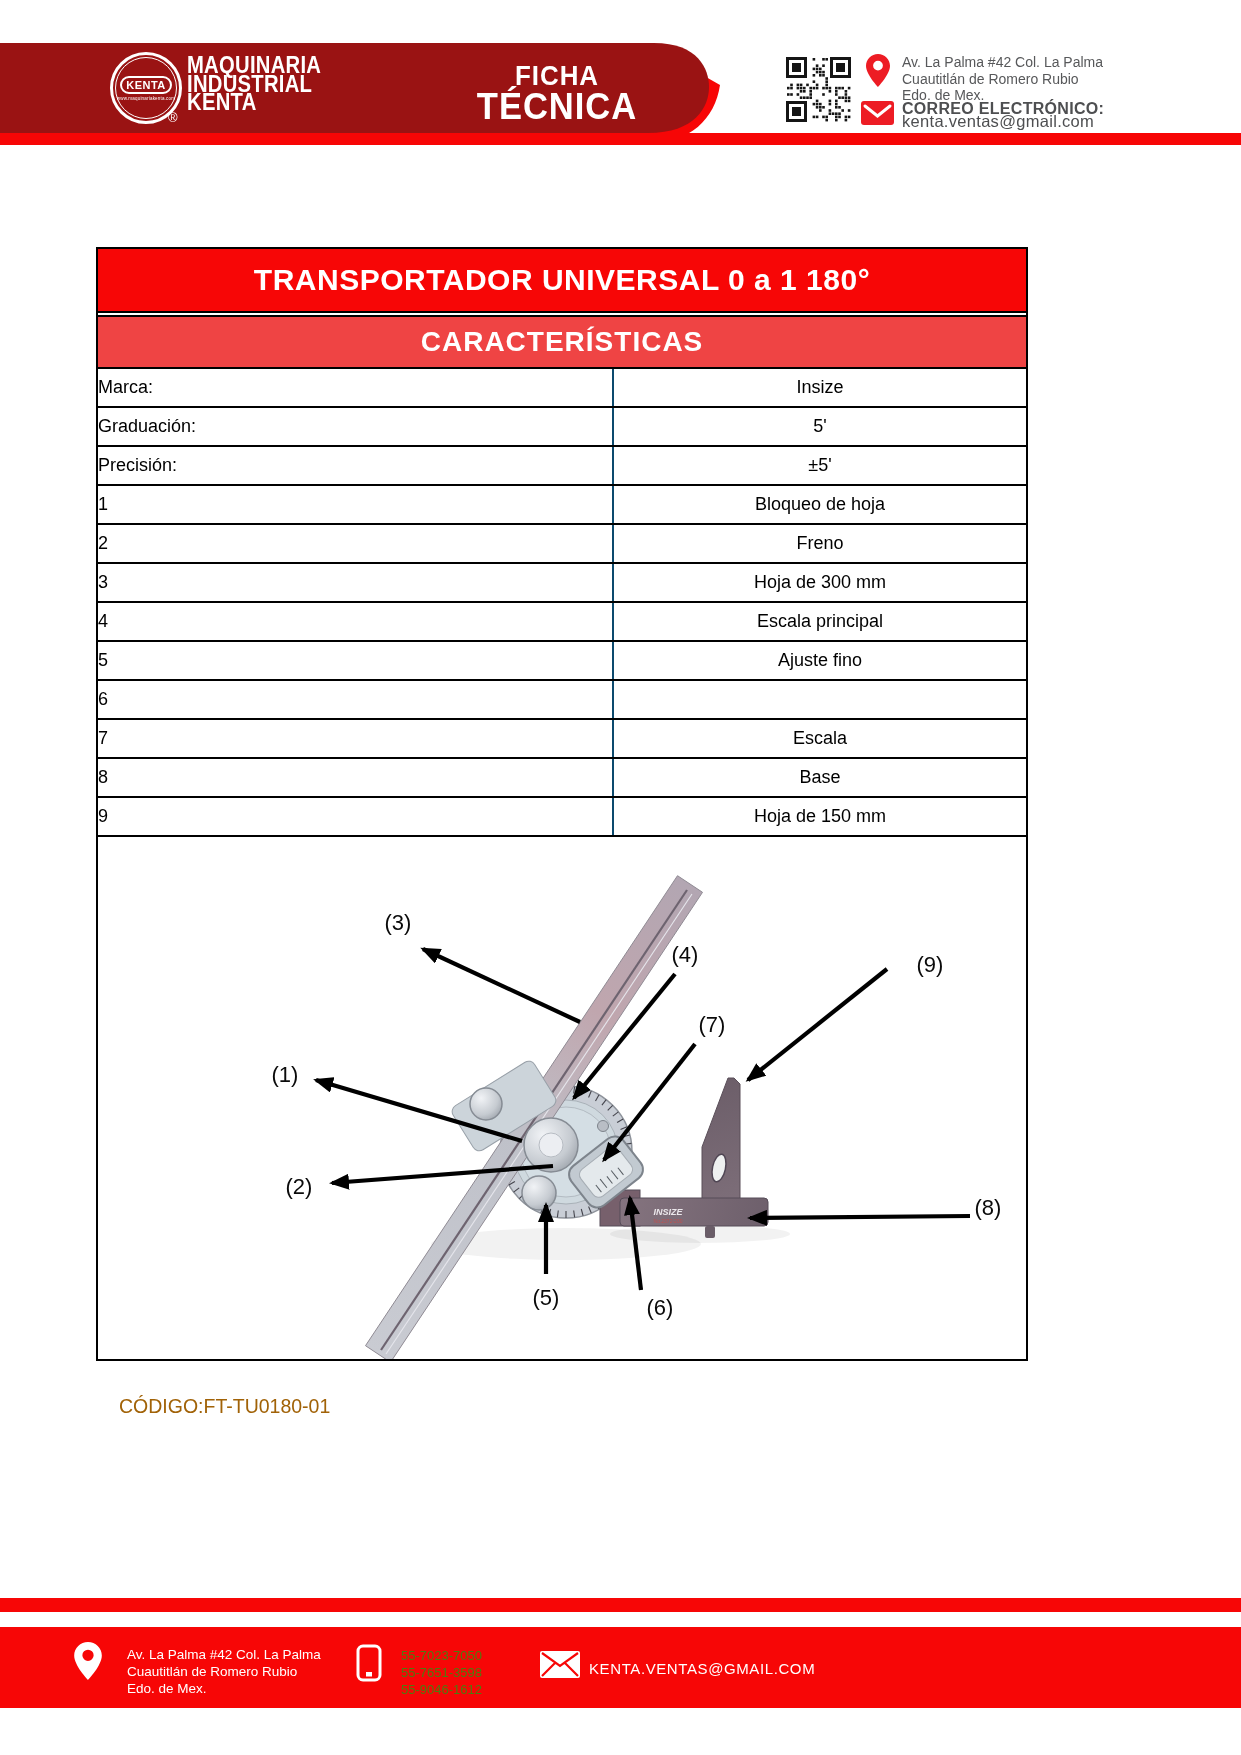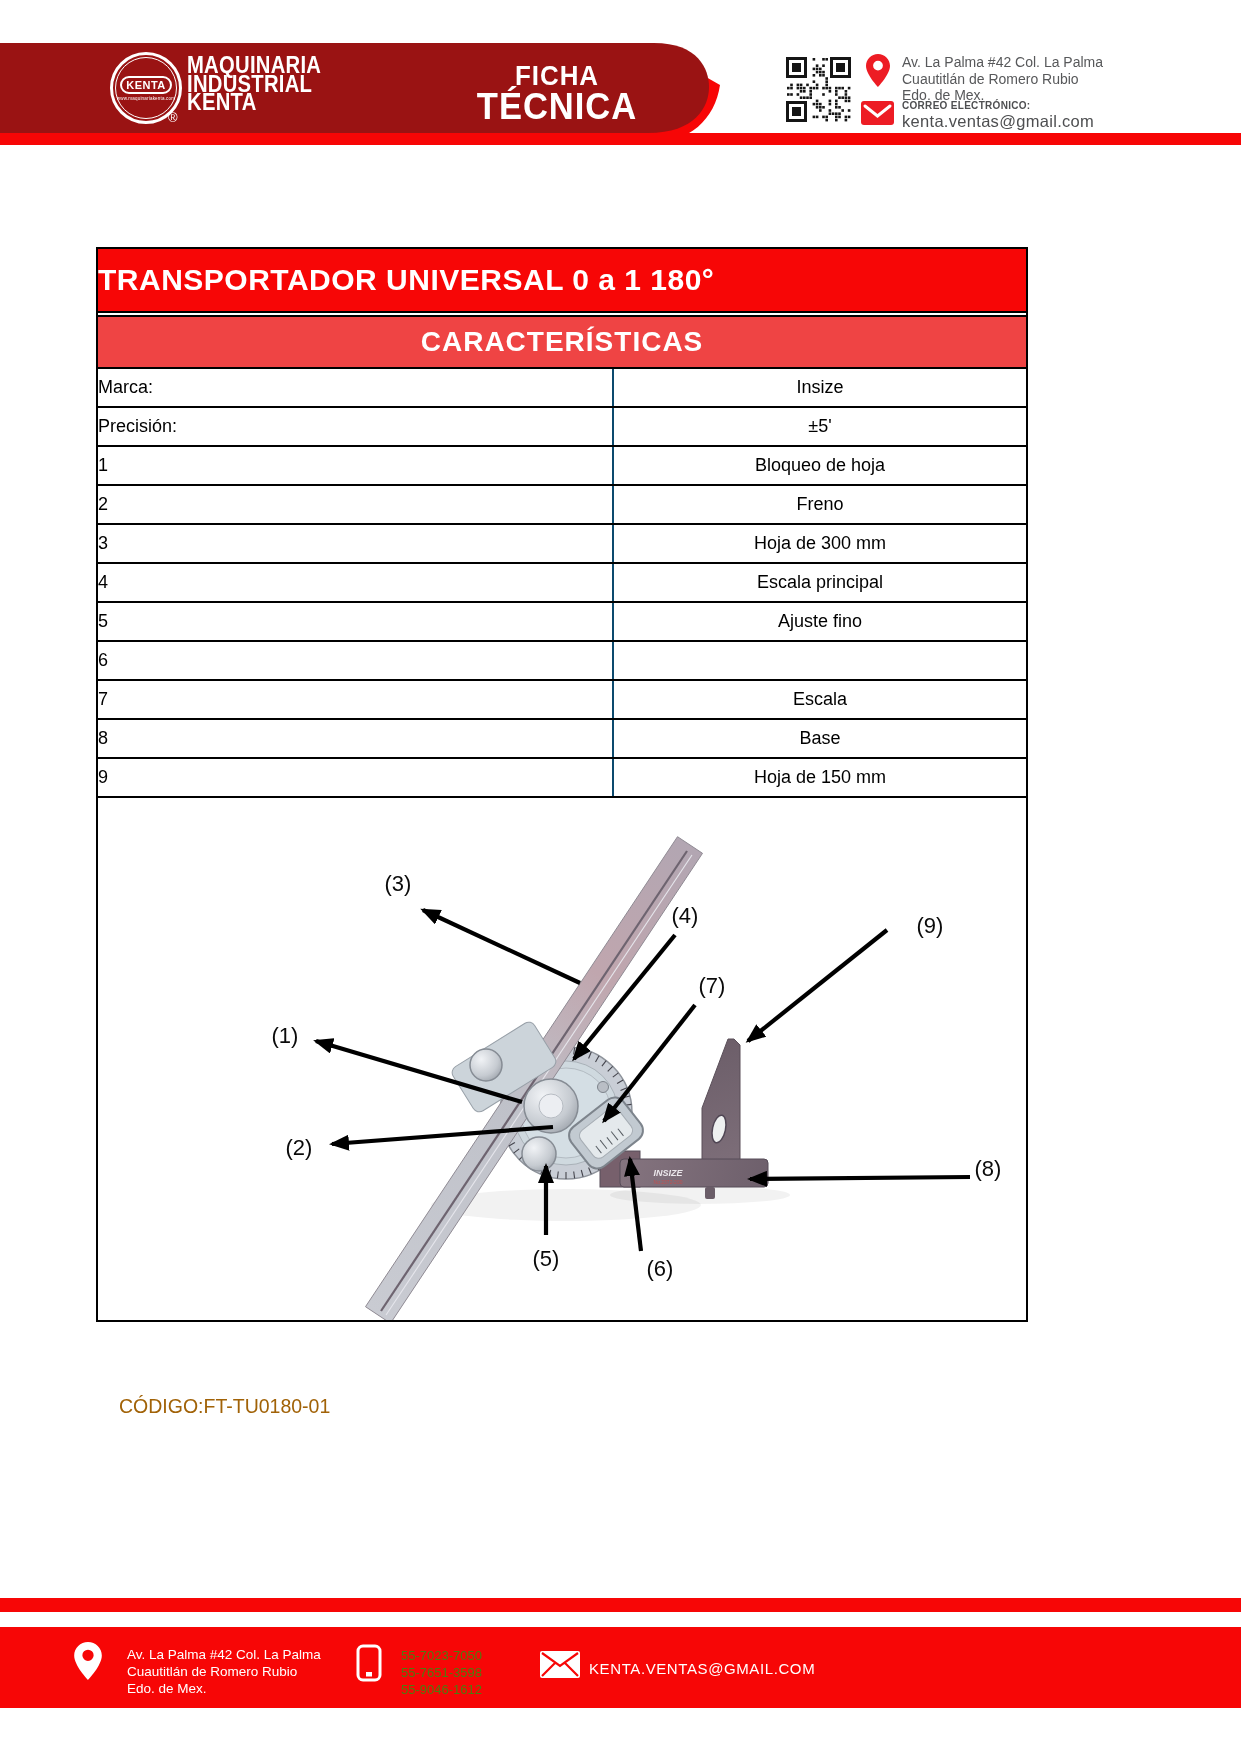--- a/index.html
+++ b/index.html
@@ -20,27 +20,27 @@
   .company{left:187px;top:56px;color:#fff;font-weight:bold;font-size:23px;line-height:18.5px;
     transform:scaleX(.88);transform-origin:left top;letter-spacing:.3px}
   .doctitle{left:432px;top:63px;width:250px;text-align:center;color:#fff;font-weight:bold;
     transform:scaleX(.96);transform-origin:center top}
   .ft0{font-size:27px;line-height:27px;letter-spacing:1px}
   .ft1{font-size:36px;line-height:33px;letter-spacing:1px}
   .qr{left:785px;top:56px}
   .hdr-pin{left:866px;top:54px}
   .hdr-address{left:902px;top:54px;color:#57585a;font-size:14px;line-height:16.5px;font-weight:500}
   .hdr-mail-icon{left:861px;top:101px}
-  .correo-label{left:902px;top:100px;color:#4e4f51;font-size:10px;font-weight:bold;letter-spacing:.3px}
+  .correo-label{left:902px;top:100px;color:#4e4f51;font-size:16px;font-weight:bold;letter-spacing:.3px}
   .correo-mail{left:902px;top:112px;color:#4e4f51;font-size:16.5px;letter-spacing:.3px}
 
   
   .sheet{left:96px;top:247px;width:932px;border:2px solid #000;box-sizing:border-box;background:#fff}
   .t-title{height:62px;line-height:62px;background:#f70606;color:#fff;font-weight:bold;
-    font-size:30px;border-bottom:2px solid #000;letter-spacing:.5px}
+    font-size:30px;text-align:center;border-bottom:2px solid #000;letter-spacing:.5px}
   .t-gap{height:2px;background:#fff}
   .t-section{height:50px;line-height:50px;background:#ef4444;color:#fff;font-weight:bold;
     font-size:28px;text-align:center;border-top:2px solid #000;border-bottom:2px solid #000;letter-spacing:1px}
   .t-row{display:flex;height:37px;border-bottom:2px solid #000;font-size:18px;color:#000}
   .t-row .l{width:514px;border-right:2px solid #0c4a6e;line-height:37px}
   .t-row .r{flex:1;text-align:center;line-height:37px}
   .t-figure{height:522px;position:relative;background:#fff}
 
   
   .code-line{left:119px;top:1395px;font-size:19.5px;color:#a16207}
@@ -212,20 +212,24 @@
 <div class="abs sheet">
   <div class="t-title">TRANSPORTADOR UNIVERSAL 0 a 1 180°</div>
   <div class="t-gap"></div>
   <div class="t-section">CARACTERÍSTICAS</div>
   <div id="rows-host">
       <div class="t-row">
         <div class="l">Marca:</div>
         <div class="r">Insize</div>
       </div>
       <div class="t-row">
+        <div class="l">Graduación:</div>
+        <div class="r">5'</div>
+      </div>
+      <div class="t-row">
         <div class="l">Precisión:</div>
         <div class="r">±5'</div>
       </div>
       <div class="t-row">
         <div class="l">1</div>
         <div class="r">Bloqueo de hoja</div>
       </div>
       <div class="t-row">
         <div class="l">2</div>
         <div class="r">Freno</div>

